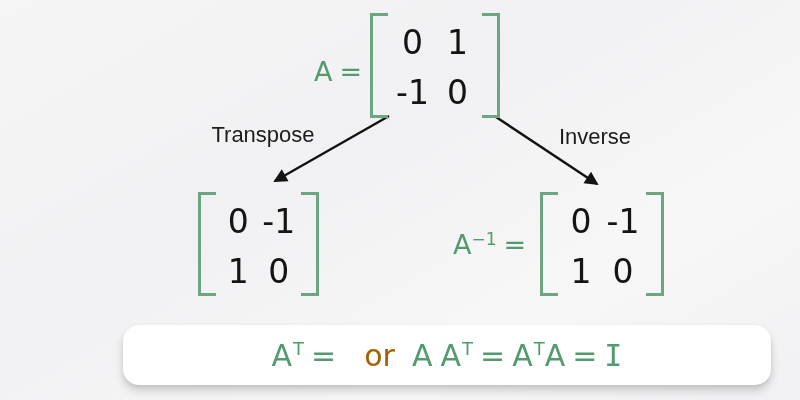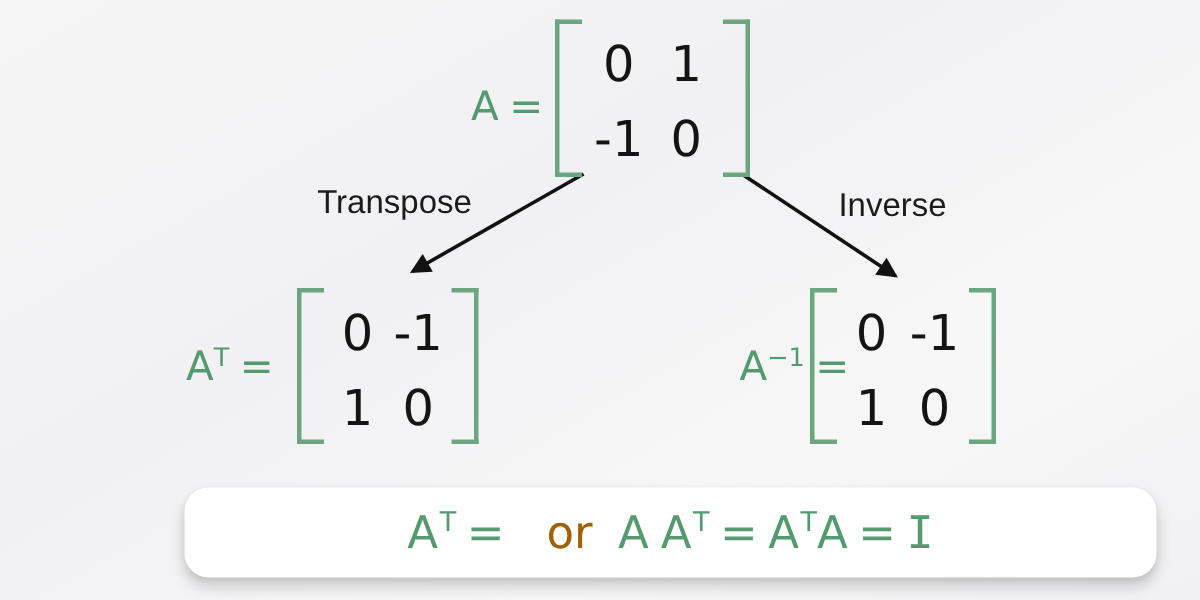--- a/index.html
+++ b/index.html
@@ -17,21 +17,21 @@
 
   
   .mlabel{
     position:absolute;color:var(--green);font-size:27px;line-height:31px;
     font-family:"DejaVu Sans","Liberation Sans",sans-serif;white-space:nowrap;
   }
   .mlabel .sup{font-size:17px;position:relative;top:-9px;letter-spacing:0;}
   .mlabel .eqsign{margin-left:7px;}
   .top-label{left:314px;top:56px;}
   .left-label{left:124px;top:229px;}
-  .right-label{left:453px;top:229px;margin-left:40px;}
+  .right-label{left:453px;top:229px;}
 
   
   .matrix{position:absolute;display:flex;justify-content:space-between;}
   .bracket{width:15px;border:3.5px solid var(--bracket);}
   .bracket.l{border-right:none;}
   .bracket.r{border-left:none;}
   .cells{
     flex:1;display:grid;grid-template-columns:1fr 1fr;grid-template-rows:1fr 1fr;
     place-items:center;padding:4px 2px 0 2px;
     font-family:"DejaVu Sans","Liberation Sans",sans-serif;
@@ -89,23 +89,20 @@
       <span class="cell">1</span>
       <span class="cell">-1</span>
       <span class="cell">0</span>
     </div>
     <div class="bracket r"></div>
   </div>
 
   <div class="edge-label transpose-label">Transpose</div>
   <div class="edge-label inverse-label">Inverse</div>
 
-  <div class="mlabel left-label">
-    <span>A</span><span class="sup">T</span><span class="eqsign">=</span>
-  </div>
   <div class="matrix m-left">
     <div class="bracket l"></div>
     <div class="cells">
       <span class="cell">0</span>
       <span class="cell">-1</span>
       <span class="cell">1</span>
       <span class="cell">0</span>
     </div>
     <div class="bracket r"></div>
   </div>

